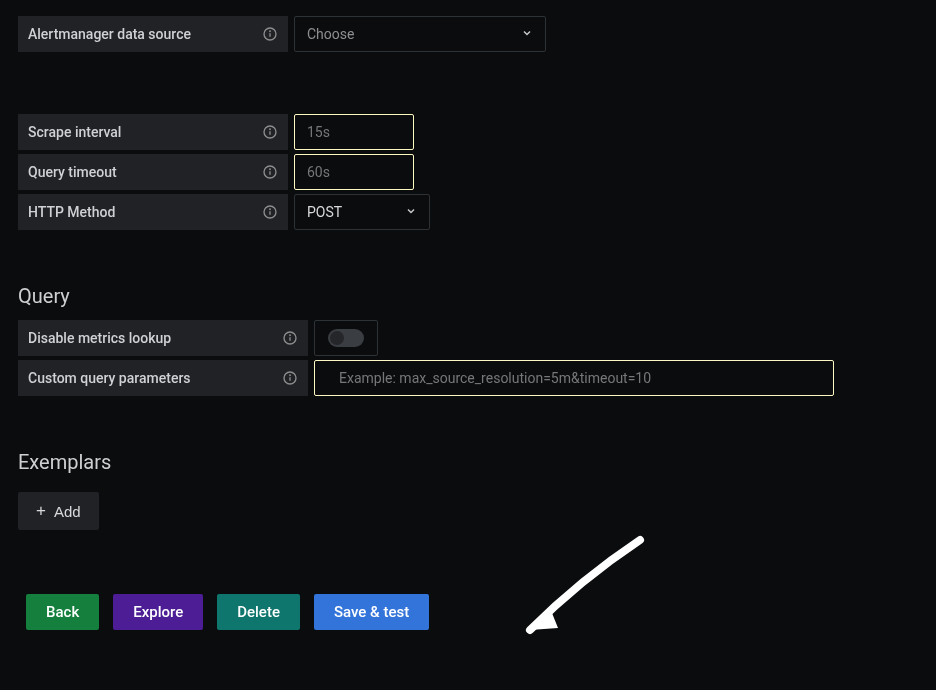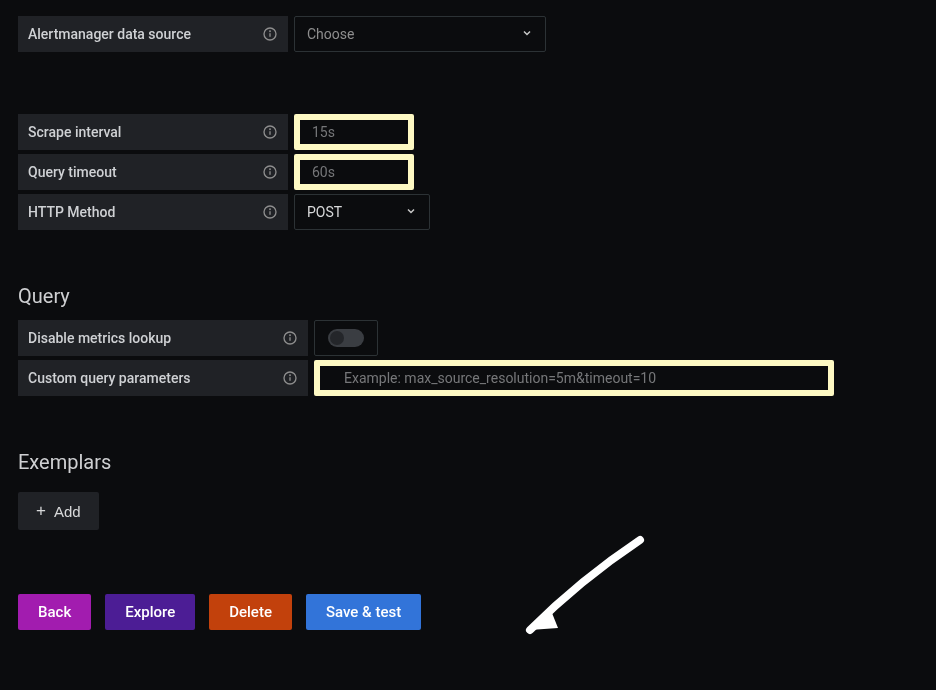--- a/index.html
+++ b/index.html
@@ -52,21 +52,21 @@
     position: relative;
     cursor: pointer;
   }
   .select.w310 { width: 252px; justify-content: space-between; }
   .select.w140 { width: 136px; justify-content: space-between; }
   .select .val-white { color: #d8d9da; }
   .chevron { color: #c7c7c7; }
   .chevron svg { width: 12px; height: 12px; }
   .input {
     background: #0b0c0e;
-    border: 6px solid #fef9c3;
+    border: 1px solid #fef9c3;
     border-radius: 2px;
     height: 36px;
     color: #d8d9da;
     padding: 0 12px;
     font-family: inherit;
     font-size: 14px;
     outline: none;
   }
   .input.w120 { width: 120px; }
   .input.w520 { width: 520px; padding-left: 24px; }
@@ -128,23 +128,23 @@
     height: 36px;
     padding: 0 20px;
     border: none;
     border-radius: 2px;
     font-size: 15px;
     font-weight: 500;
     cursor: pointer;
     color: #fff;
     font-family: inherit;
   }
-  .btn-gray { background: #a21caf; }
+  .btn-gray { background: #15803d; margin-left: 8px; }
   .btn-gray-light { background: #4c1d95; }
-  .btn-red { background: #c2410c; }
+  .btn-red { background: #0f766e; }
   .btn-blue { background: #3274d9; }
   .arrow-annot {
     position: absolute;
     left: 500px;
     top: 530px;
     pointer-events: none;
   }
   .spacer-v { height: 58px; }
 </style>
 </head>

